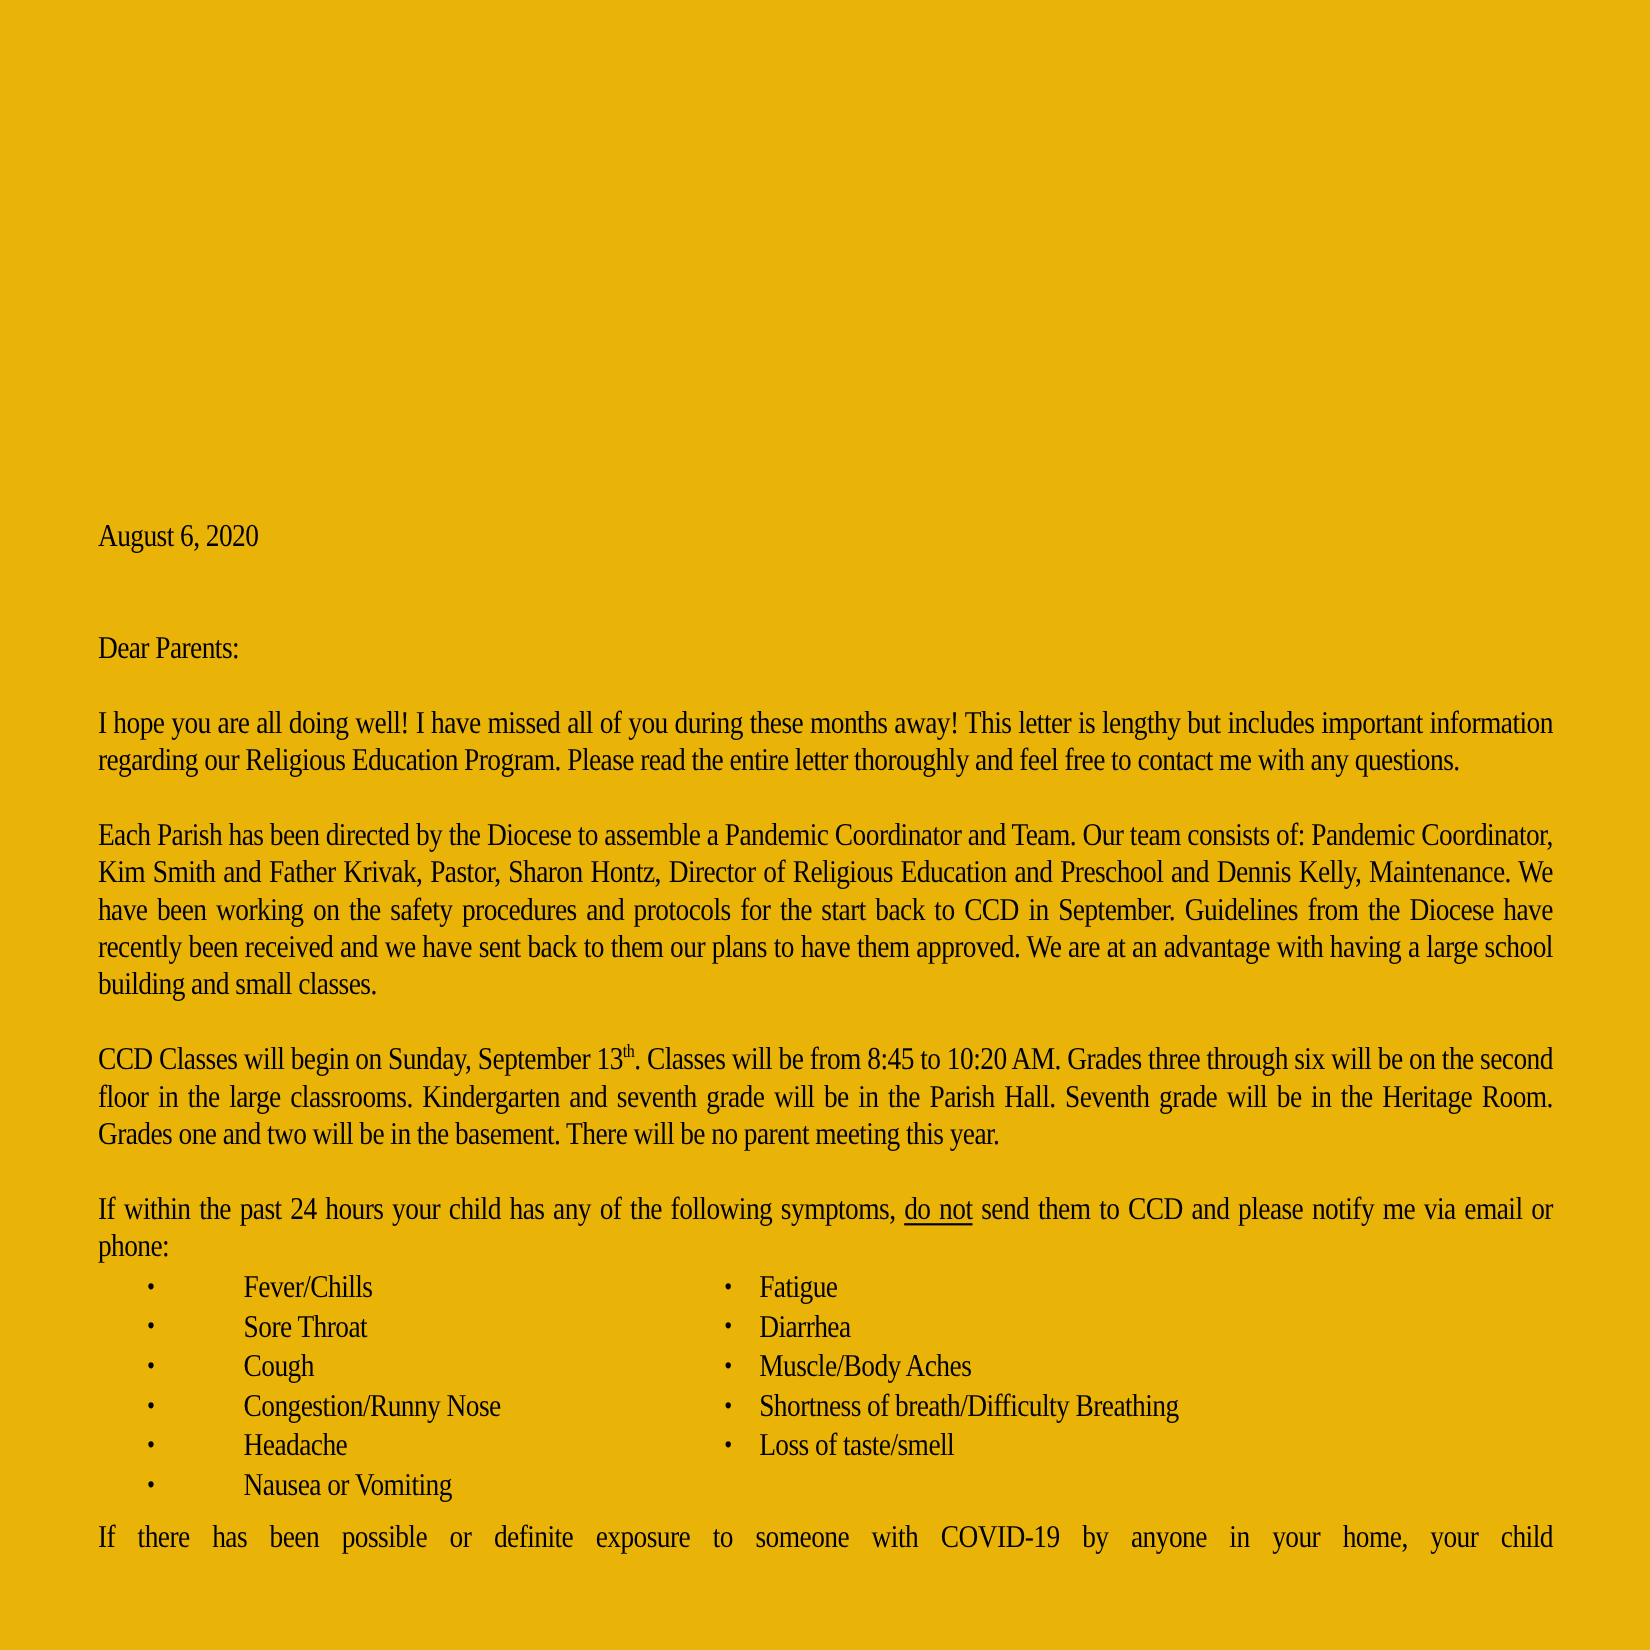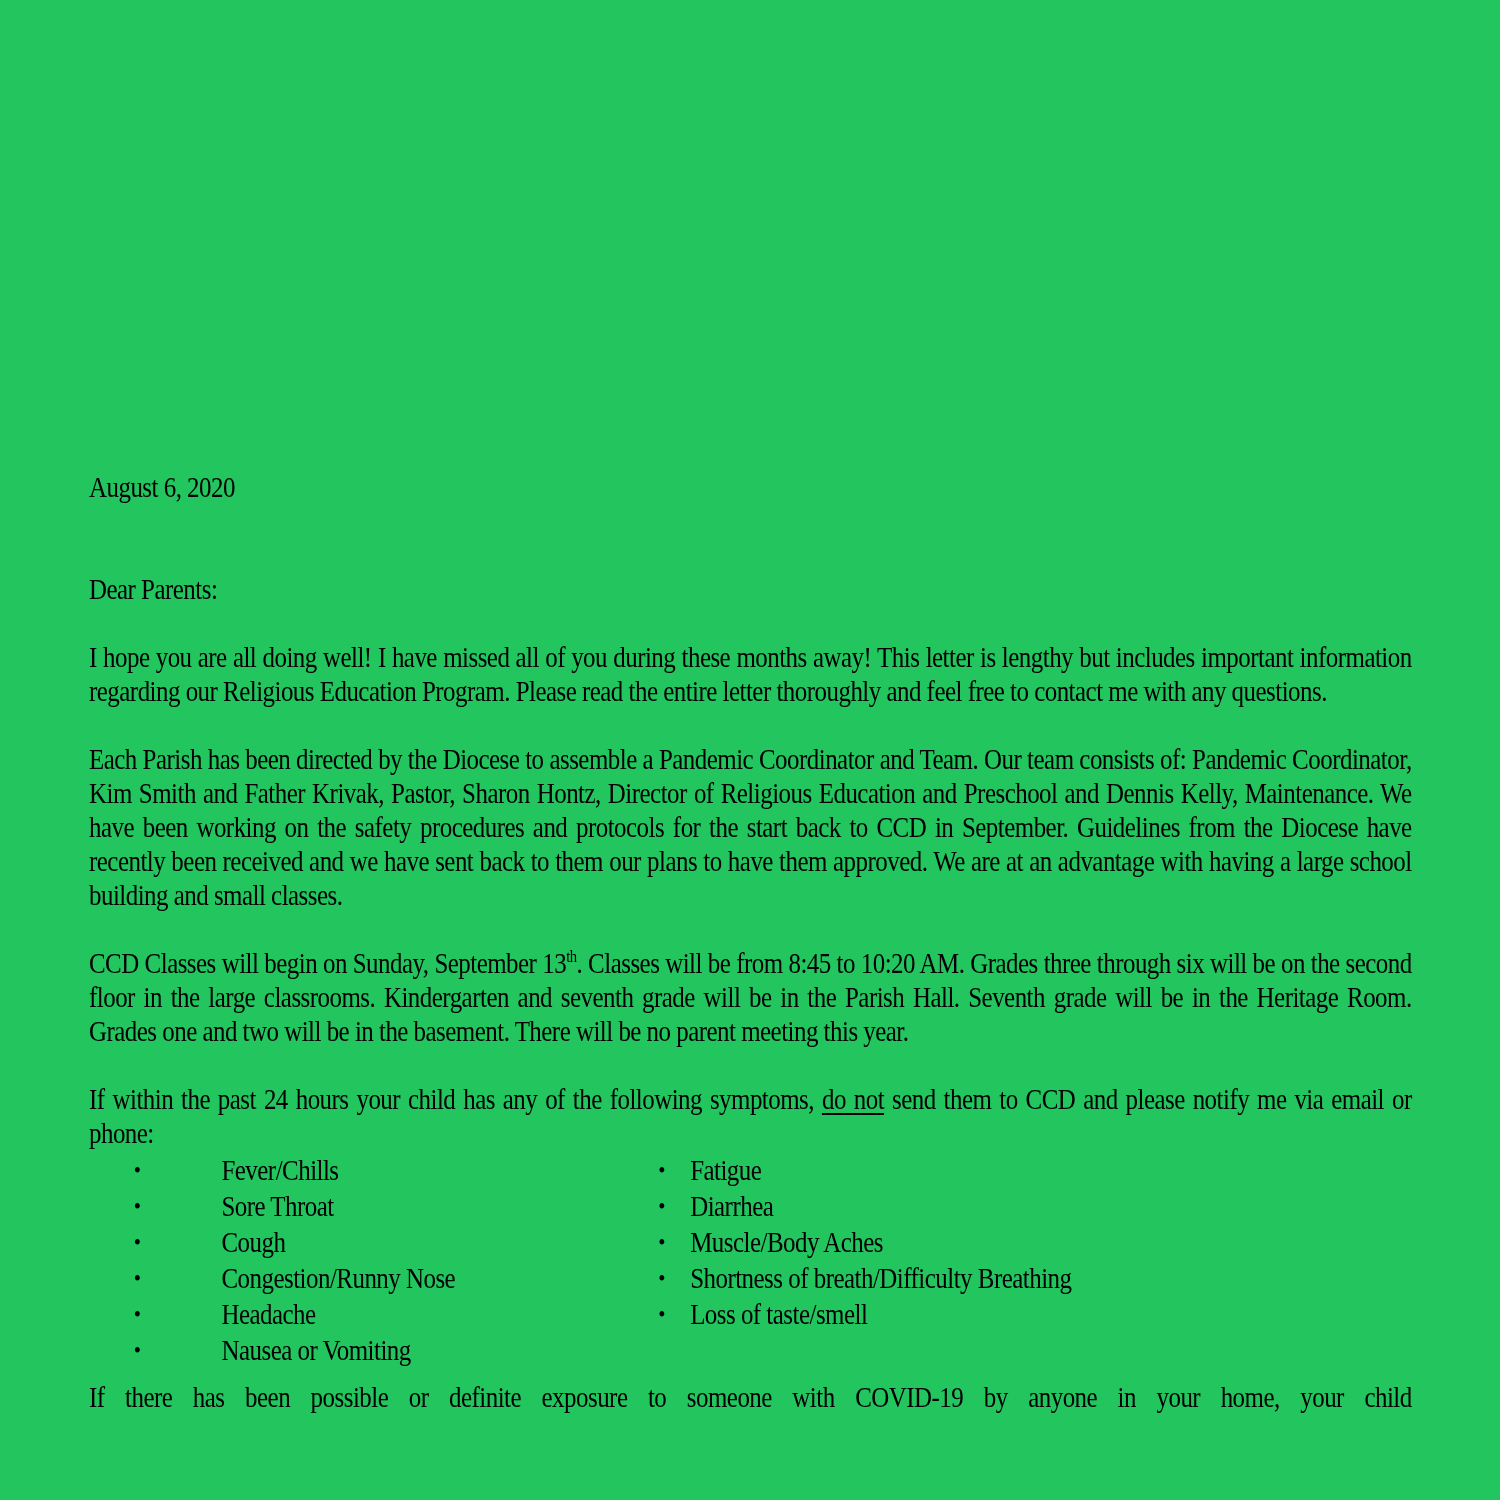--- a/index.html
+++ b/index.html
@@ -14,21 +14,21 @@
       position: relative;
       font-family: "Liberation Serif", "DejaVu Serif", serif;
       color: #000000;
     }
     .page {
       position: absolute;
       left: 0;
       top: 0;
       width: 1500px;
       height: 1500px;
-      background: #22c55e;
+      background: #eab308;
     }
     .content {
       position: absolute;
       left: 89px;
       top: 470px;
       width: 1323px;
       font-size: 29px;
       line-height: 34px;
       letter-spacing: -0.6px;
       transform: scaleX(0.86);

